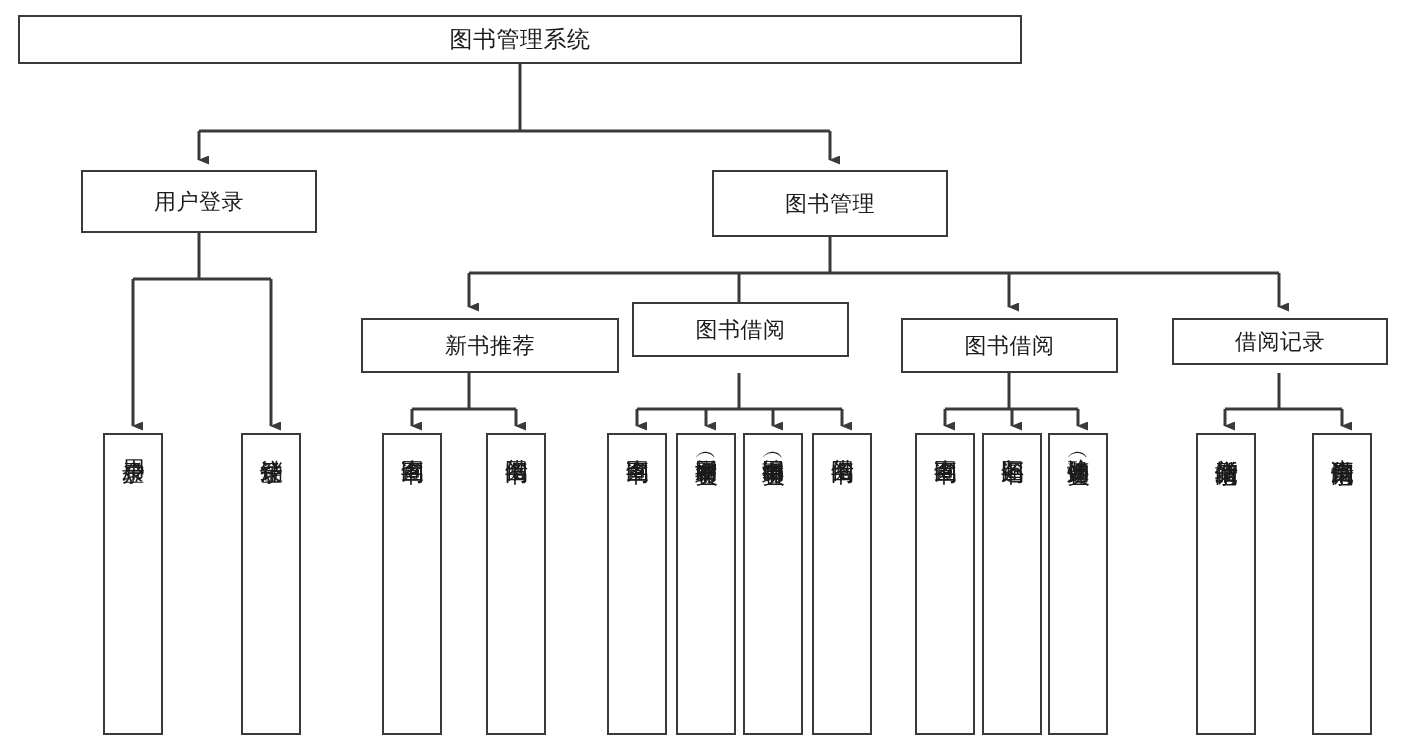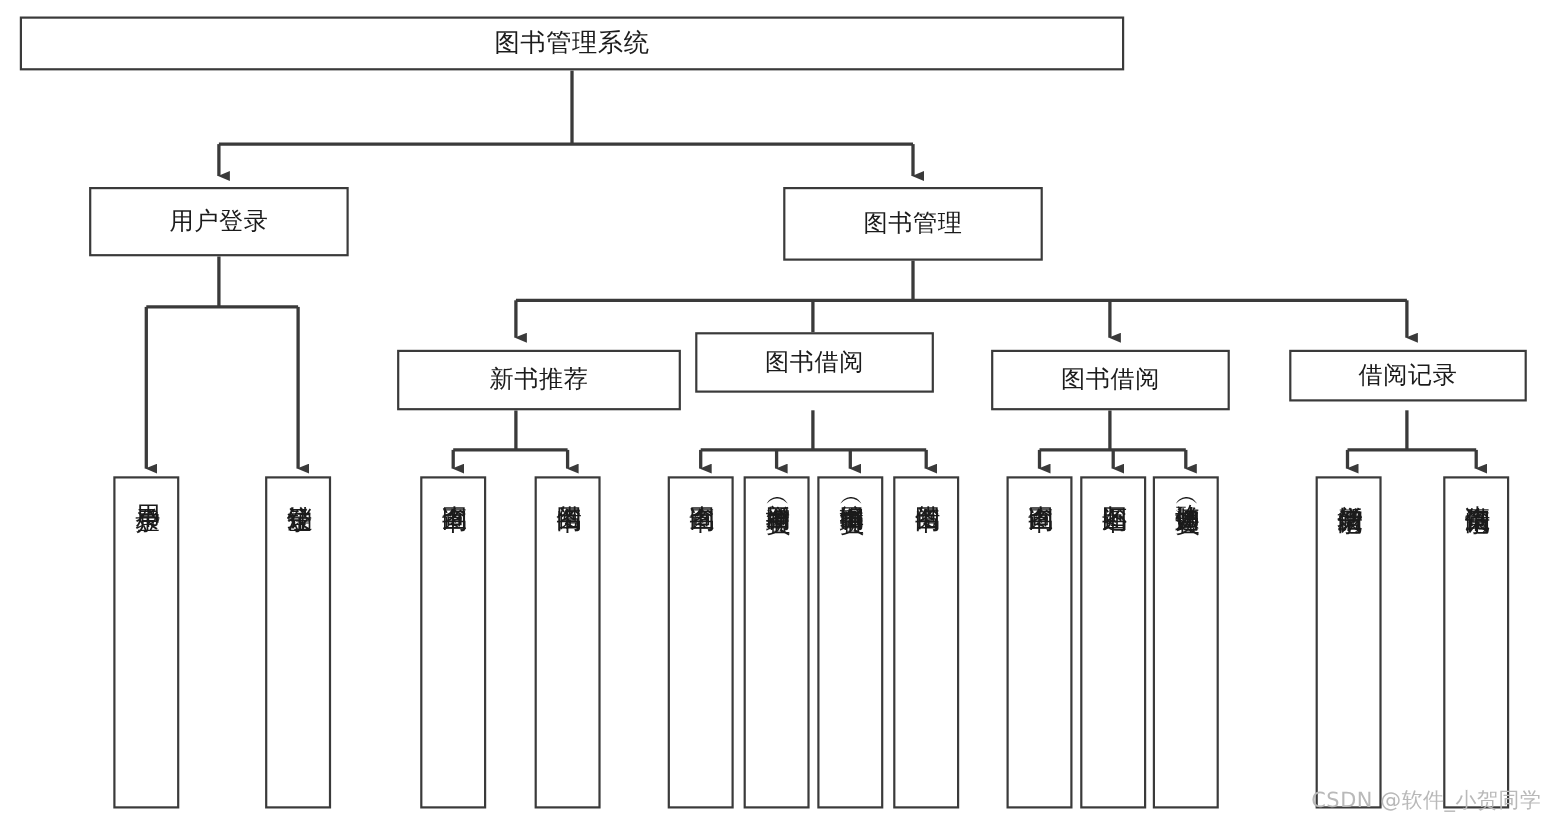--- a/index.html
+++ b/index.html
@@ -186,15 +186,14 @@
     <span class="lbl">确认归还（管理员）</span>
   </div>
 
   <div class="node leaf" style="left:1196px; top:433px; width:60px; height:302px;">
     <span class="lbl">新增借阅记录</span>
   </div>
   <div class="node leaf" style="left:1312px; top:433px; width:60px; height:302px;">
     <span class="lbl">查询借阅记录</span>
   </div>
 
-  <div class="watermark" style="left:1192px; top:715px;">CSDN @软件_小贺同学</div>
 
 </div>
 
 </body></html>

